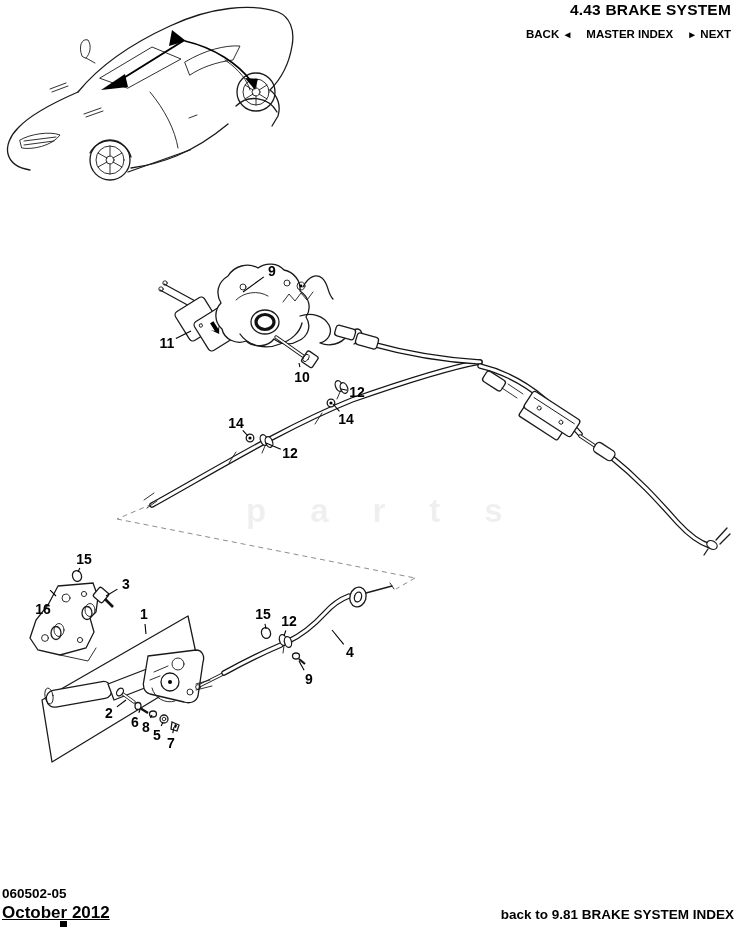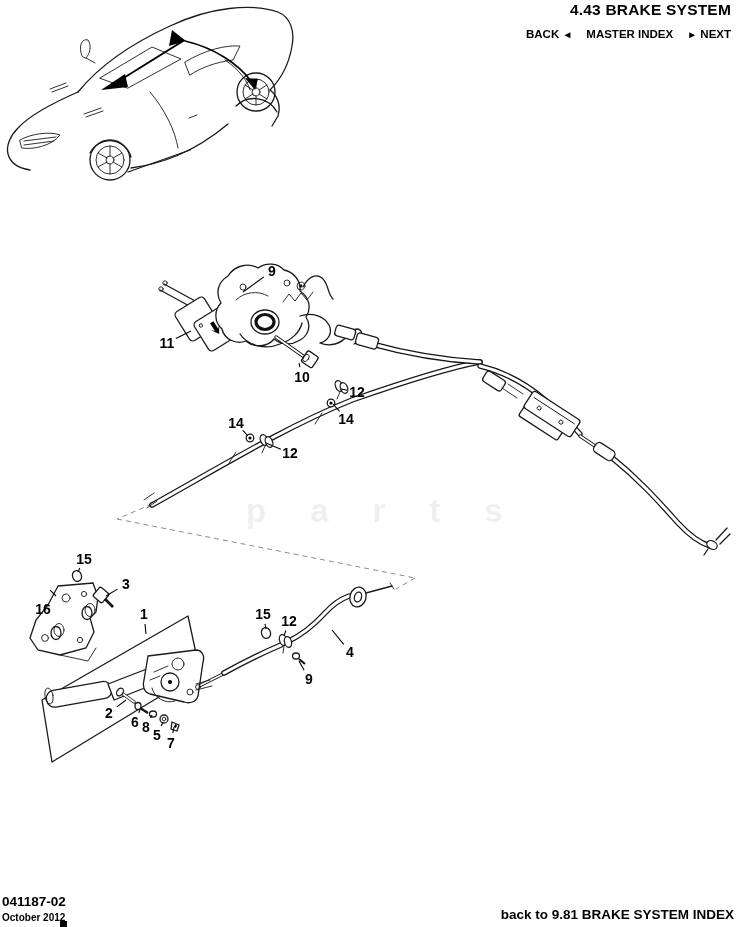--- a/index.html
+++ b/index.html
@@ -32,21 +32,21 @@
   
   .watermark{position:absolute;left:246px;top:492px;font-size:33px;font-weight:bold;
     letter-spacing:44px;color:#000;opacity:0.06;white-space:nowrap;}
   
   .callout{position:absolute;transform:translate(-50%,-50%);font-weight:bold;
     font-size:14px;font-family:"Liberation Sans",sans-serif;}
   
   .ftr-left{position:absolute;left:2px;bottom:4px;line-height:1.15;}
   .doc-number{font-weight:bold;font-size:13.5px;}
   .doc-title{font-weight:bold;font-size:14.5px;}
-  .doc-date{font-weight:bold;font-size:10px;margin-top:2px;}
+  .doc-date{font-weight:bold;font-size:17px;margin-top:2px;text-decoration:underline;}
   .ftr-right{position:absolute;right:3px;bottom:5px;font-weight:bold;font-size:13.5px;cursor:pointer;}
   .artifact{position:absolute;left:60px;top:921px;width:7px;height:6px;background:#000;}
 </style>
 </head>
 <body>
 
 <svg id="art" width="737" height="927" viewBox="0 0 737 927">
   <defs>
     <path id="cblA" d="M152,505 C215,470 285,427 352,400 C415,378 452,367 480,362"></path>
     <path id="cblB" d="M372,344 C408,354 445,360 480,362"></path>
@@ -330,17 +330,17 @@
     <div class="callout" style="left: 146px; top: 727px;">8</div>
     <div class="callout" style="left: 157px; top: 735px;">5</div>
     <div class="callout" style="left: 171px; top: 743px;">7</div>
     <div class="callout" style="left: 263px; top: 614px;">15</div>
     <div class="callout" style="left: 289px; top: 621px;">12</div>
     <div class="callout" style="left: 309px; top: 679px;">9</div>
     <div class="callout" style="left: 350px; top: 652px;">4</div>
   </div>
 
 <div class="ftr-left">
-  <div class="doc-number">041187-02</div>
+  <div class="doc-number">060502-05</div>
   <div class="doc-date">October 2012</div>
 </div>
 <div class="ftr-right">back to 9.81 BRAKE SYSTEM INDEX</div>
 <div class="artifact"></div>
 
 </body></html>

